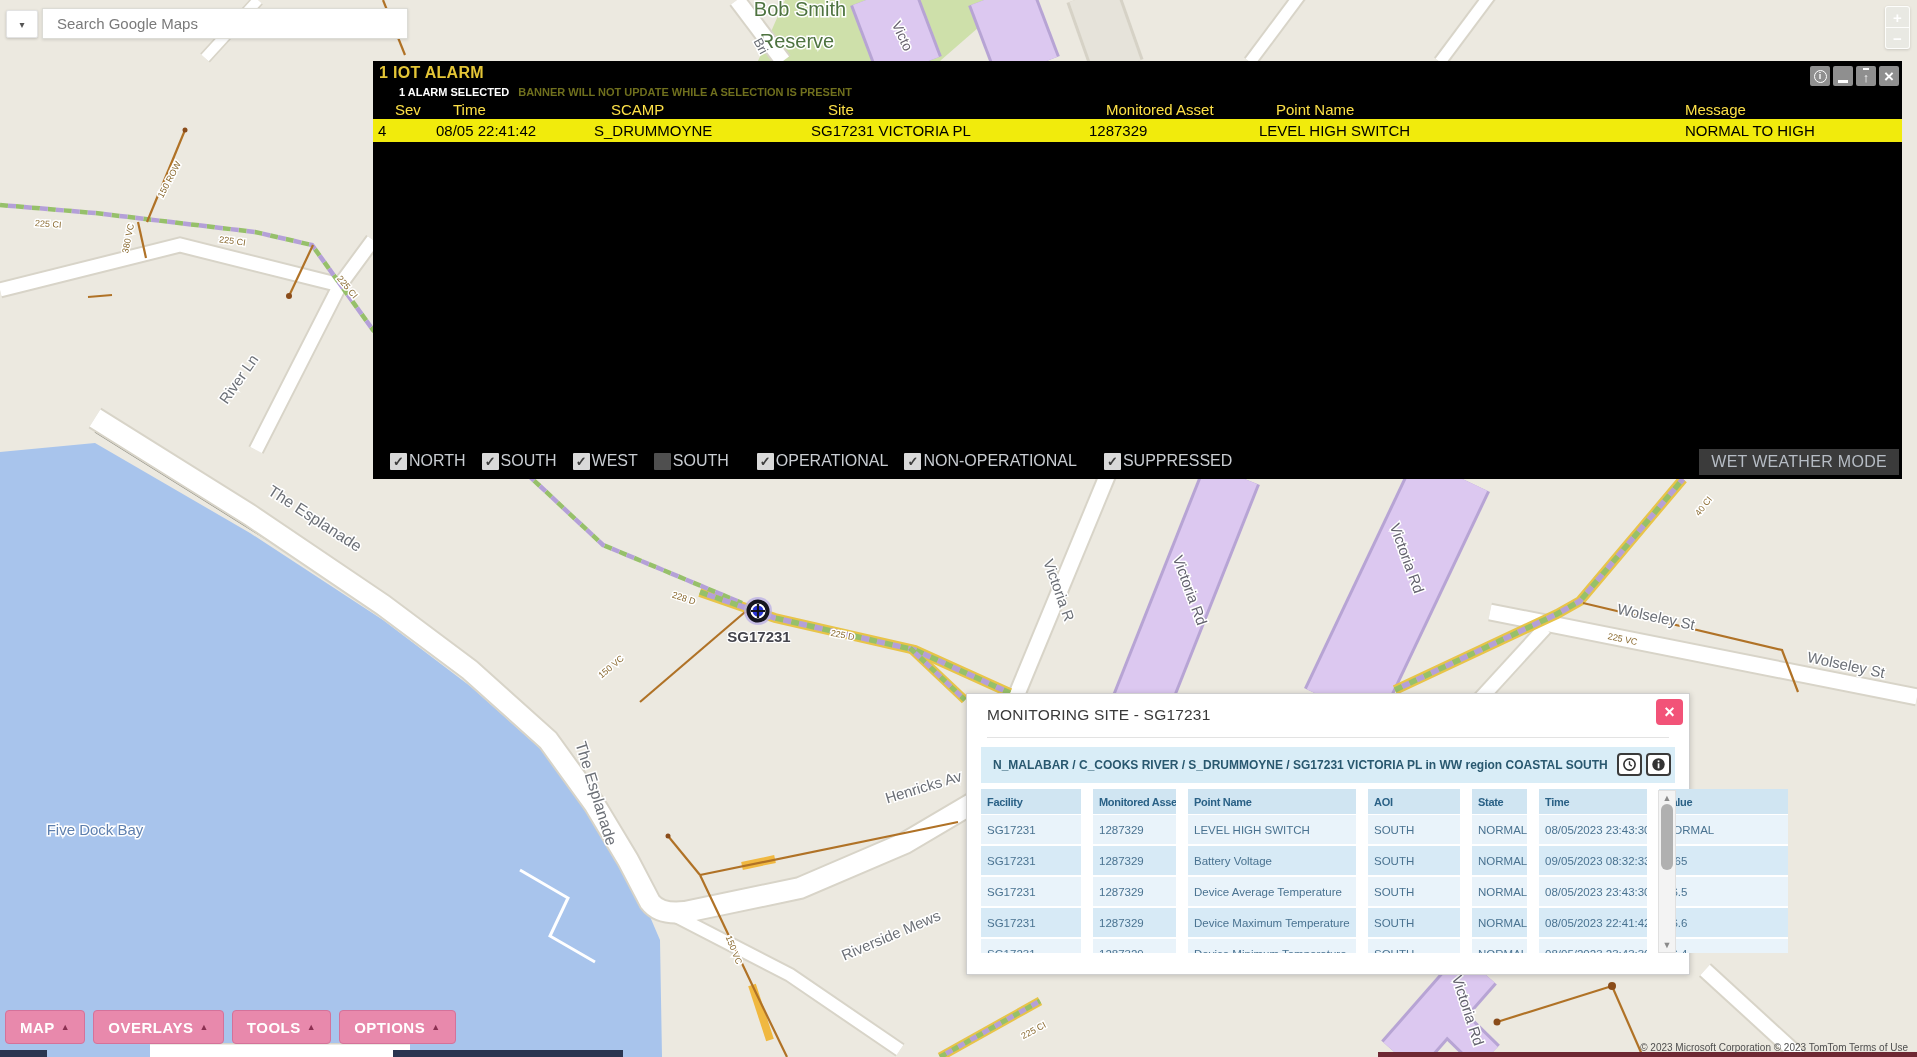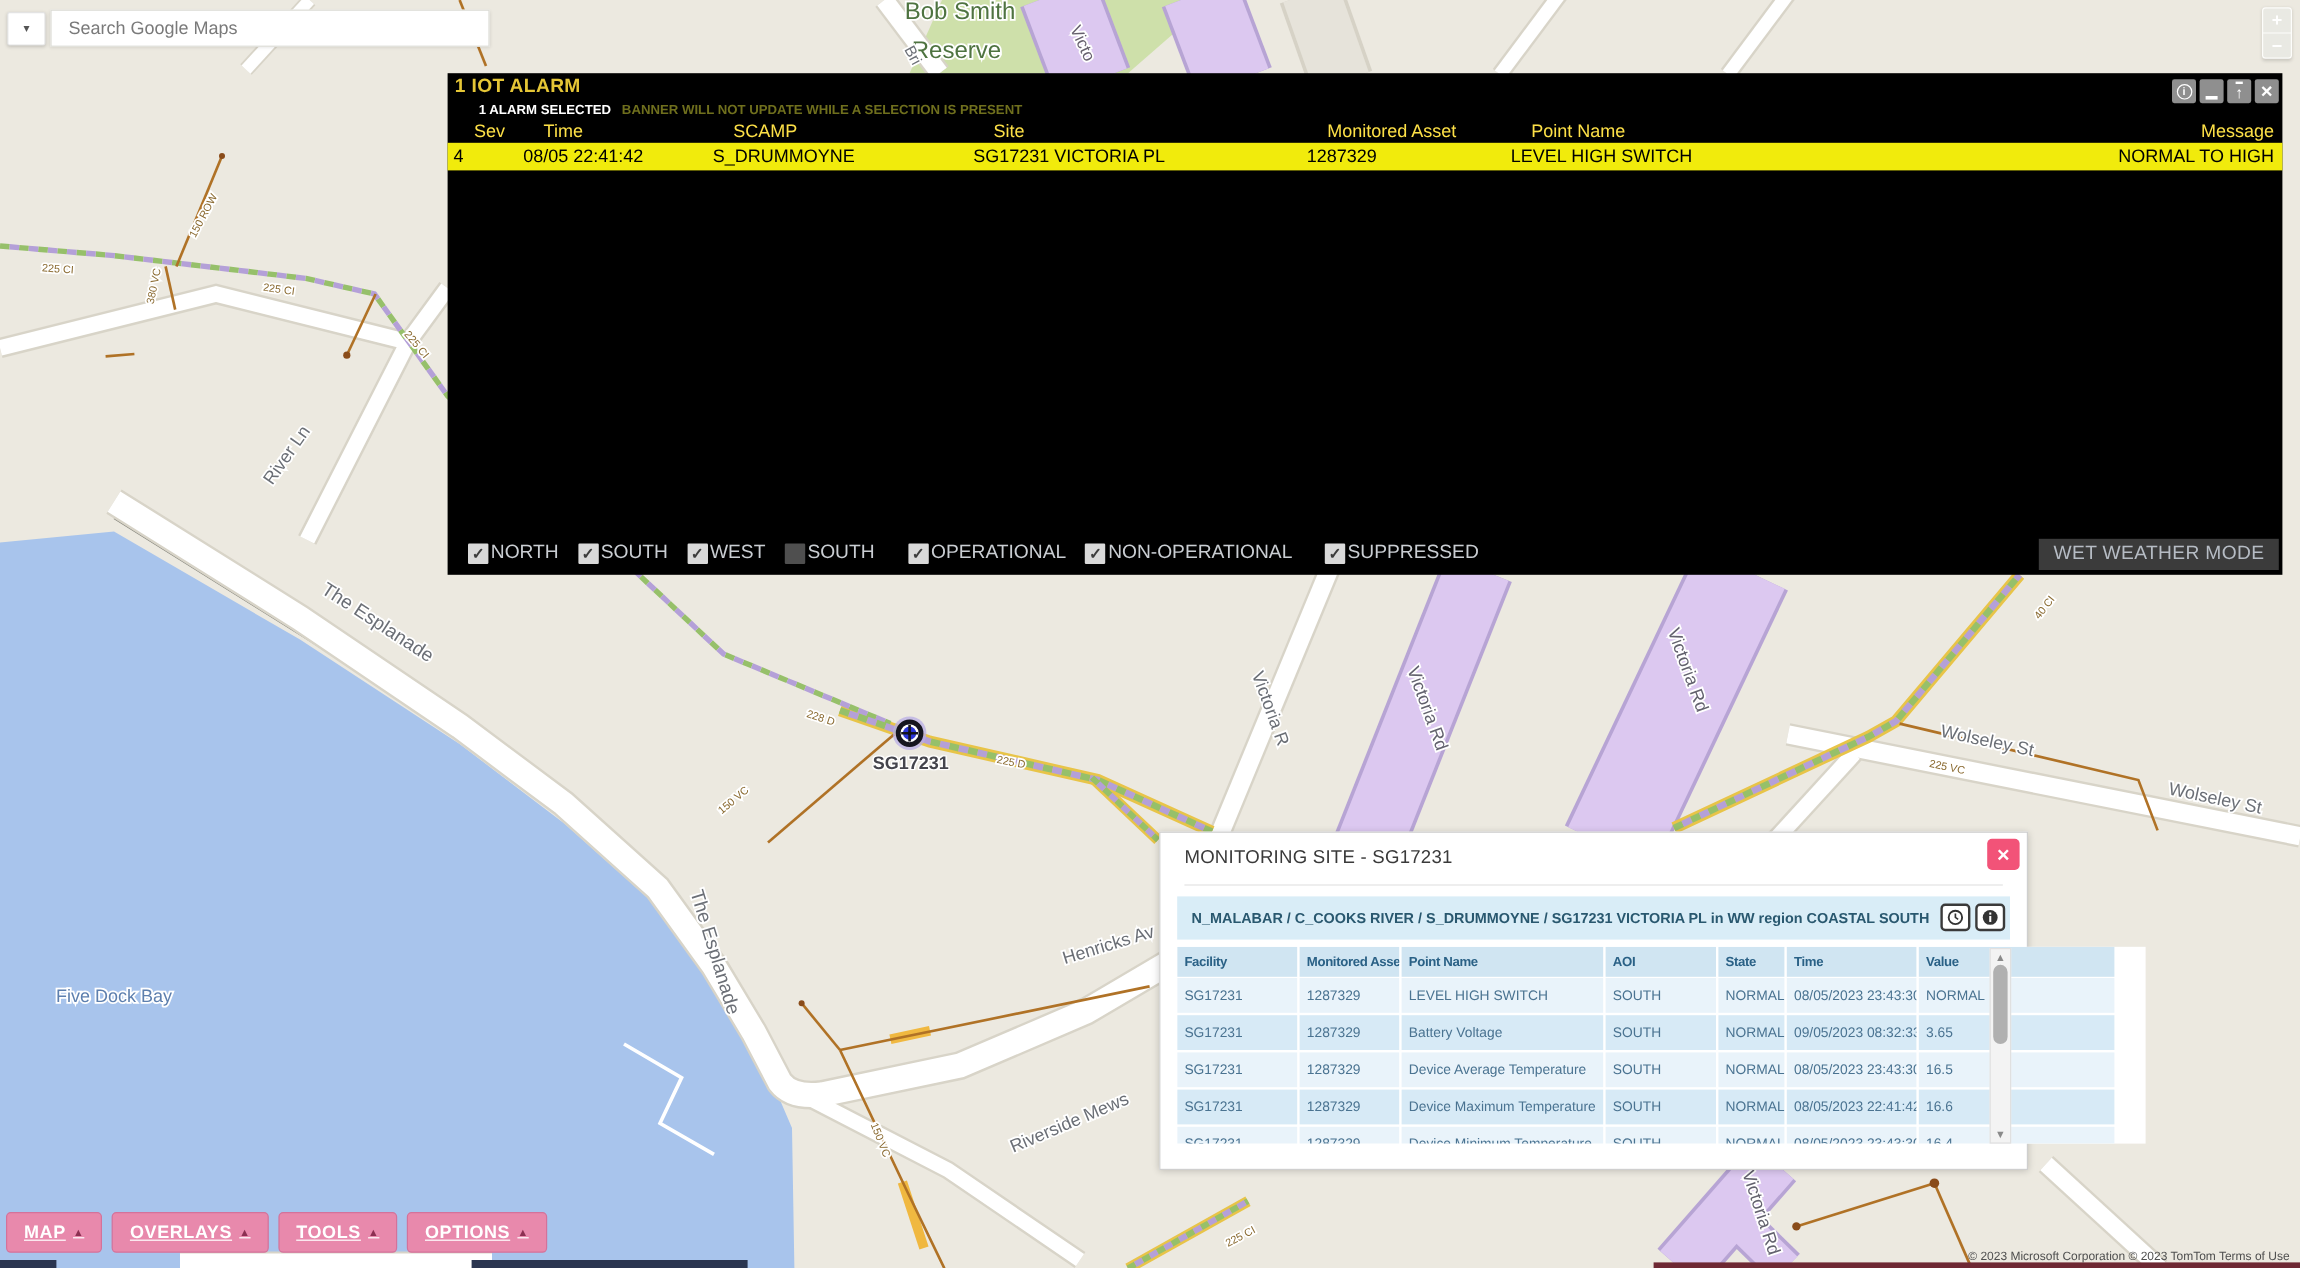--- a/index.html
+++ b/index.html
@@ -27,58 +27,58 @@
   .ap-selected { color:#ffffff; }
   .ap-banner { color:#6f6f1d; }
   .ap-icons { position:absolute; right:3px; top:5px; display:flex; gap:3px; }
   .ap-icon { width:20px; height:20px; background:#8f8f8f; border-radius:2px; display:flex; align-items:center; justify-content:center; color:#fff; }
   .info-glyph { width:13px; height:13px; border:1.5px solid #fff; border-radius:50%; font-size:9px; font-weight:bold; line-height:11px; text-align:center; color:#fff; }
   .min-glyph { width:10px; height:3px; background:#fff; margin-top:10px; }
   .up-glyph { border-top:2px solid #fff; font-size:13px; line-height:13px; padding-top:1px; font-weight:bold; }
   .x-glyph { font-size:17px; line-height:17px; font-weight:bold; }
   .ap-grid { display:grid; grid-template-columns:58px 158px 217px 278px 170px 1fr 210px; padding:0 7px 0 5px; align-items:center; }
   .ap-head { position:absolute; left:0; right:0; top:39px; height:18px; color:#fde047; font-size:15px;margin-left:17px; }
-  .ap-head .msg, .ap-row .msg { text-align:right; }
+  .ap-head .msg, .ap-row .msg { }
   .ap-rows { position:absolute; left:0; right:0; top:58px; }
   .ap-row { background:#f1eb0c; color:#000; font-size:15px; height:23px; margin-bottom:2px; }
   .ap-filters { position:absolute; left:17px; top:389px; display:flex; align-items:center; height:22px; }
   .filter-item { display:flex; align-items:center; margin-right:16px; }
   .filter-item.gap-lg { margin-left:12px; }
   .filter-item.gap-xl { margin-left:11px; }
   .fbox { width:17px; height:17px; background:#d9d9d9; border-radius:1px; color:#3c3c3c; font-size:13px; font-weight:bold; line-height:17px; text-align:center; margin-right:2px; }
   .fbox.unchecked { background:#4f4f4f; color:transparent; }
   .filter-label { color:#c9cdd2; font-size:16px; }
   .ap-mode { position:absolute; right:3px; top:388px; background:#3b3b3b; color:#b6bcc4; font-size:16px; padding:4px 12px; letter-spacing:.3px; }
 
   
   .popup { position:absolute; left:966px; top:693px; width:724px; height:282px; background:#fff; border:1px solid #cfcfcf; box-shadow:0 1px 6px rgba(0,0,0,.2); }
   .pp-title { position:absolute; left:20px; top:12px; font-size:15.5px; color:#3a3a3a; letter-spacing:.2px; }
   .pp-close { position:absolute; right:6px; top:5px; width:27px; height:26px; background:#f25378; border-radius:4px; color:#fff; font-size:18px; font-weight:bold; display:flex; align-items:center; justify-content:center; }
   .pp-hr { position:absolute; left:20px; right:20px; top:43px; border-top:1px solid #e3e3e3; }
   .pp-crumb { position:absolute; left:14px; right:14px; top:53px; height:36px; background:#d9edf7; display:flex; align-items:center; padding-left:12px; font-size:12px; color:#29586f;font-weight:bold; }
   .pp-crumb-icons { position:absolute; right:4px; top:6px; display:flex; gap:4px; }
   .pp-ic-btn { width:25px; height:23px; background:#fff; border:2px solid #3a3a3a; border-radius:4px; display:flex; align-items:center; justify-content:center; }
   .pp-table { position:absolute; left:14px; top:95px; width:807px; height:164px; background:#fff; overflow:hidden; }
-  .pt-grid { display:grid; grid-template-columns:100px 83px 168px 92px 55px 108px 163px; column-gap:2px; }
+  .pt-grid { display:grid; grid-template-columns:100px 83px 168px 92px 55px 108px 163px; column-gap:12px; }
   .pt-grid > div { padding:0 0 0 6px; display:flex; align-items:center; overflow:hidden; white-space:nowrap; }
   .pt-head { height:25px; margin-bottom:1px; }
   .pt-head > div { background:#d0e5f2; color:#2a6186; font-weight:bold; font-size:11px; letter-spacing:-0.3px; }
   .pt-row { height:29px; margin-bottom:2px; }
   .pt-row > div { font-size:11.5px; color:#4a7391; }
   .pt-row.odd > div { background:#e9f3fa; }
   .pt-row.even > div { background:#d7eaf6; }
   .pp-scroll { position:absolute; right:13px; top:96px; width:18px; height:163px; background:#f3f3f3; border:1px solid #e0e0e0; }
   .pp-scroll .arr { position:absolute; left:0; width:100%; text-align:center; font-size:9px; color:#8a8a8a; }
   .pp-scroll .arr.up { top:2px; }
   .pp-scroll .arr.dn { bottom:2px; }
   .pp-thumb { position:absolute; left:2px; top:13px; width:12px; height:66px; background:#b0b0b0; border-radius:6px; }
 
   
   .toolbar { position:absolute; left:5px; top:1010px; display:flex; }
-  .tb-btn { height:34px; background:#e889ac; border:1px solid #d4729a; border-radius:4px; color:#fff; font-weight:bold; font-size:15px; letter-spacing:.5px; display:flex; align-items:center; padding:0 14px; margin-right:8px;text-decoration:underline; }
+  .tb-btn { height:34px; background:#e889ac; border:1px solid #d4729a; border-radius:4px; color:#fff; font-weight:bold; font-size:15px; letter-spacing:.5px; display:flex; align-items:center; padding:0 14px; margin-right:8px; }
   .tb-btn .caret { color:#8c3052; font-size:9px; margin-left:6px; }
 
   .attribution { position:absolute; right:9px; bottom:4px; font-size:10px; color:#4f4f4f; }
 
   
   .marker-label { position:absolute; left:714px; top:628px; width:90px; text-align:center; font-size:15px; font-weight:bold; color:#44444c; text-shadow:-1px -1px 0 #fff,1px -1px 0 #fff,-1px 1px 0 #fff,1px 1px 0 #fff,0 0 3px #fff; }
 </style>
 </head>
 <body>
 

